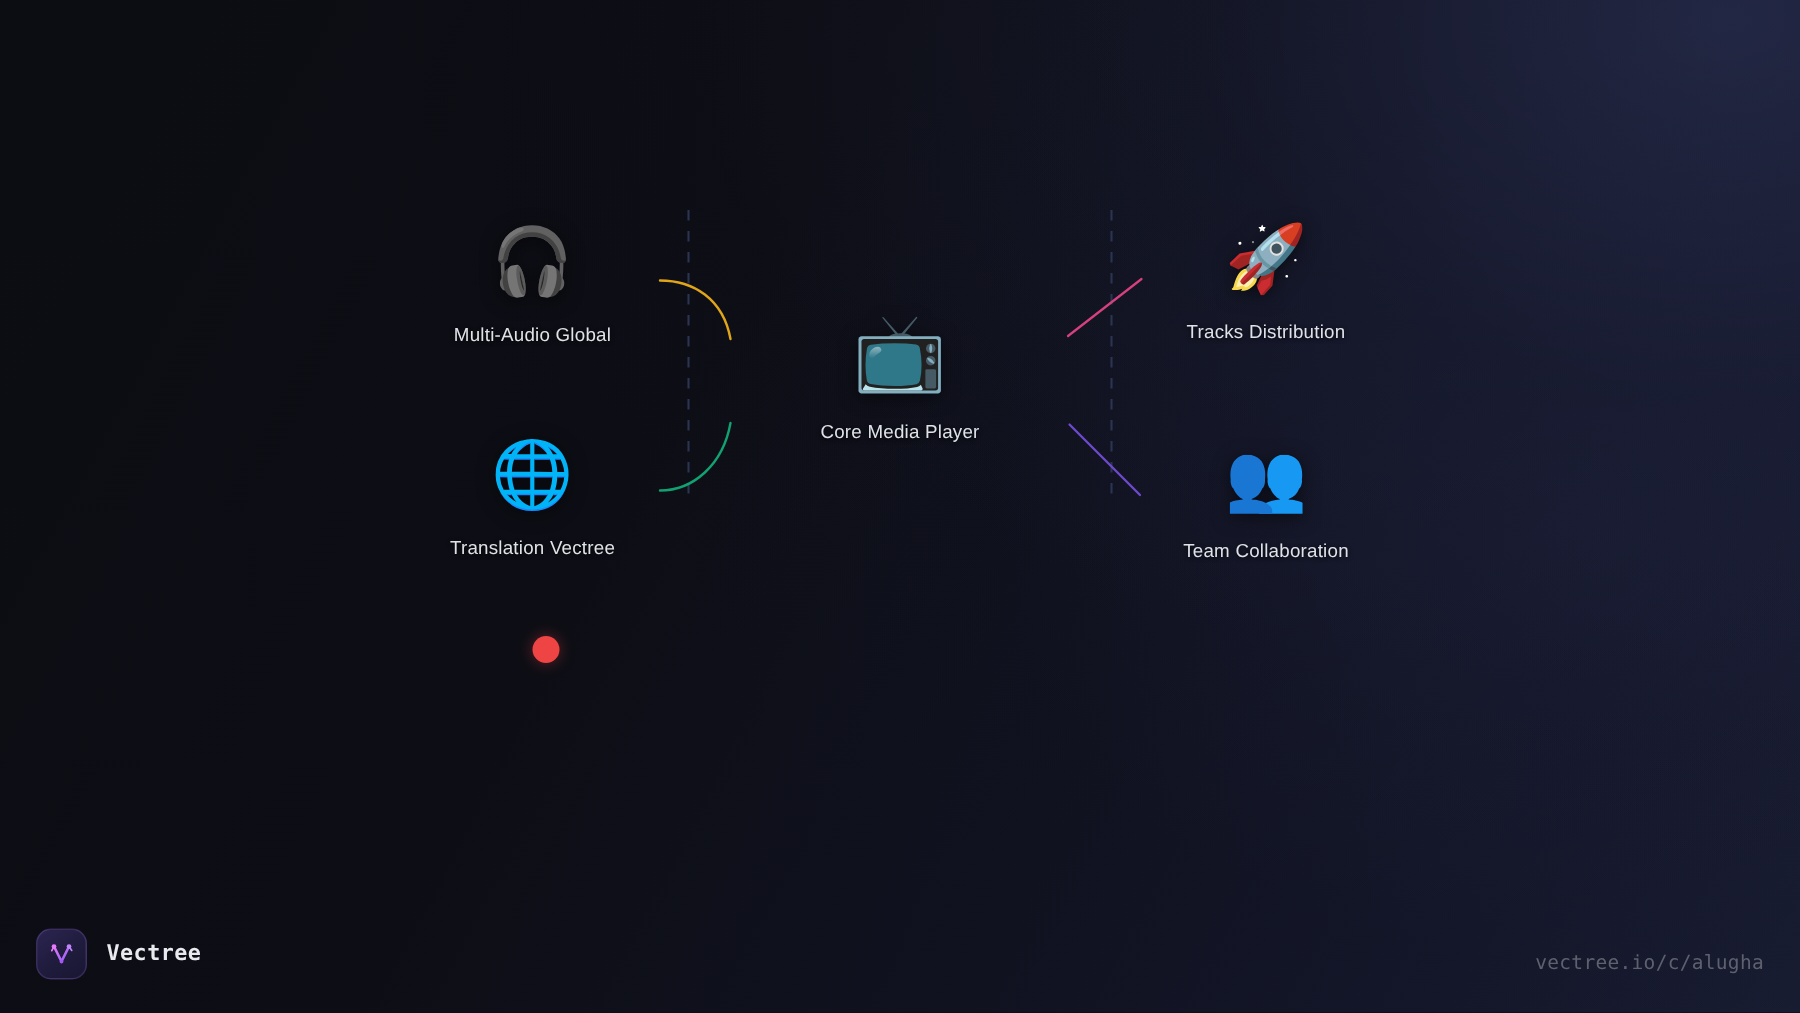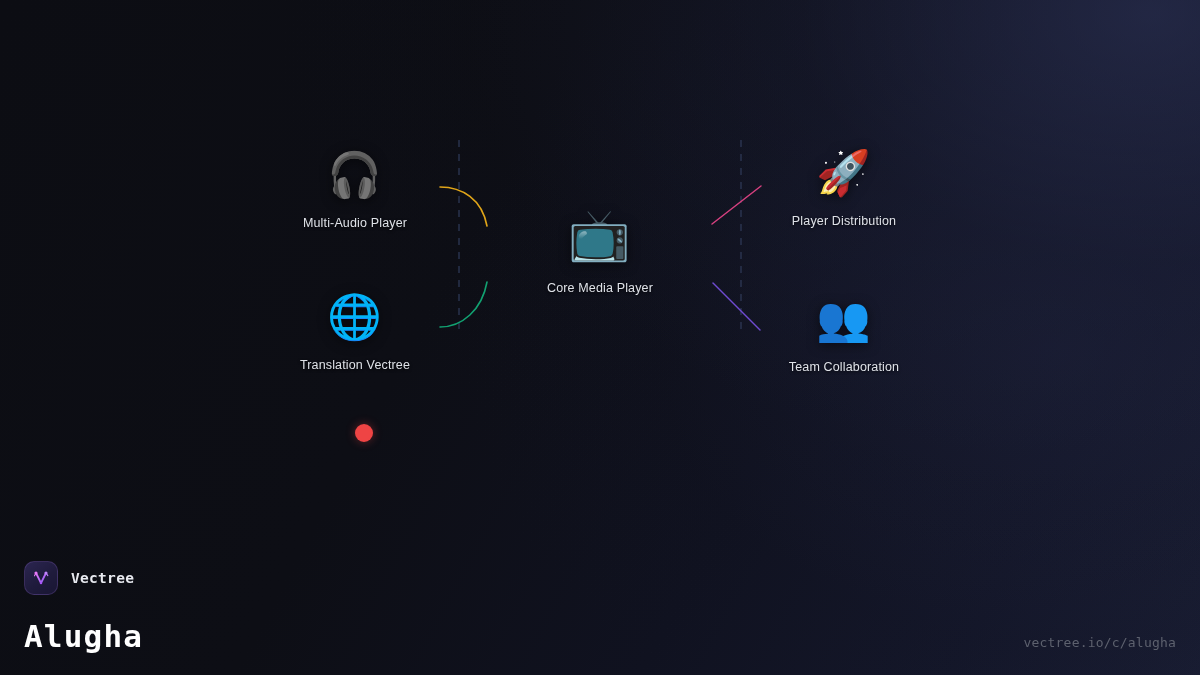--- a/index.html
+++ b/index.html
@@ -150,36 +150,36 @@
       <linearGradient id="logoStroke" x1="0" y1="0" x2="1" y2="1">
         <stop offset="0%" stop-color="#e879f9"></stop>
         <stop offset="100%" stop-color="#8b5cf6"></stop>
       </linearGradient>
     </defs>
     <line x1="318" y1="394" x2="882" y2="394" stroke="url(#baselineFade)" stroke-width="2.2"></line>
   </svg>
 
   <div class="node" id="node-audio">
     <div class="node-icon">🎧</div>
-    <div class="node-label">Multi-Audio Player</div>
+    <div class="node-label">Multi-Audio Global</div>
   </div>
 
   <div class="node" id="node-translate">
     <div class="node-icon">🌐</div>
     <div class="node-label">Translation Vectree</div>
   </div>
 
   <div class="node center" id="node-player">
     <div class="node-icon">📺</div>
     <div class="node-label">Core Media Player</div>
   </div>
 
   <div class="node" id="node-global">
     <div class="node-icon">🚀</div>
-    <div class="node-label">Player Distribution</div>
+    <div class="node-label">Tracks Distribution</div>
   </div>
 
   <div class="node" id="node-team">
     <div class="node-icon">👥</div>
     <div class="node-label">Team Collaboration</div>
   </div>
 
   <div id="marker-dot"></div>
 
   <div id="footer-brand">
@@ -189,18 +189,17 @@
           <path d="M6 6 L12 18 L18 6" fill="none" stroke="url(#logoStroke)" stroke-width="2.1" stroke-linecap="round" stroke-linejoin="round"></path>
           <circle cx="6" cy="6" r="1.9" fill="#e879f9"></circle>
           <circle cx="18" cy="6" r="1.9" fill="#c084fc"></circle>
           <circle cx="12" cy="18" r="1.5" fill="#a855f7"></circle>
           <line x1="6" y1="6" x2="4.2" y2="9.4" stroke="#e879f9" stroke-width="1.3" stroke-linecap="round"></line>
           <line x1="18" y1="6" x2="20.2" y2="9.2" stroke="#c084fc" stroke-width="1.3" stroke-linecap="round"></line>
         </svg>
       </div>
       <div class="brand-name">Vectree</div>
     </div>
-    <div class="brand-title">Alugha</div>
   </div>
 
   <div id="footer-url">vectree.io/c/alugha</div>
 
 </div>
 
 </body></html>

